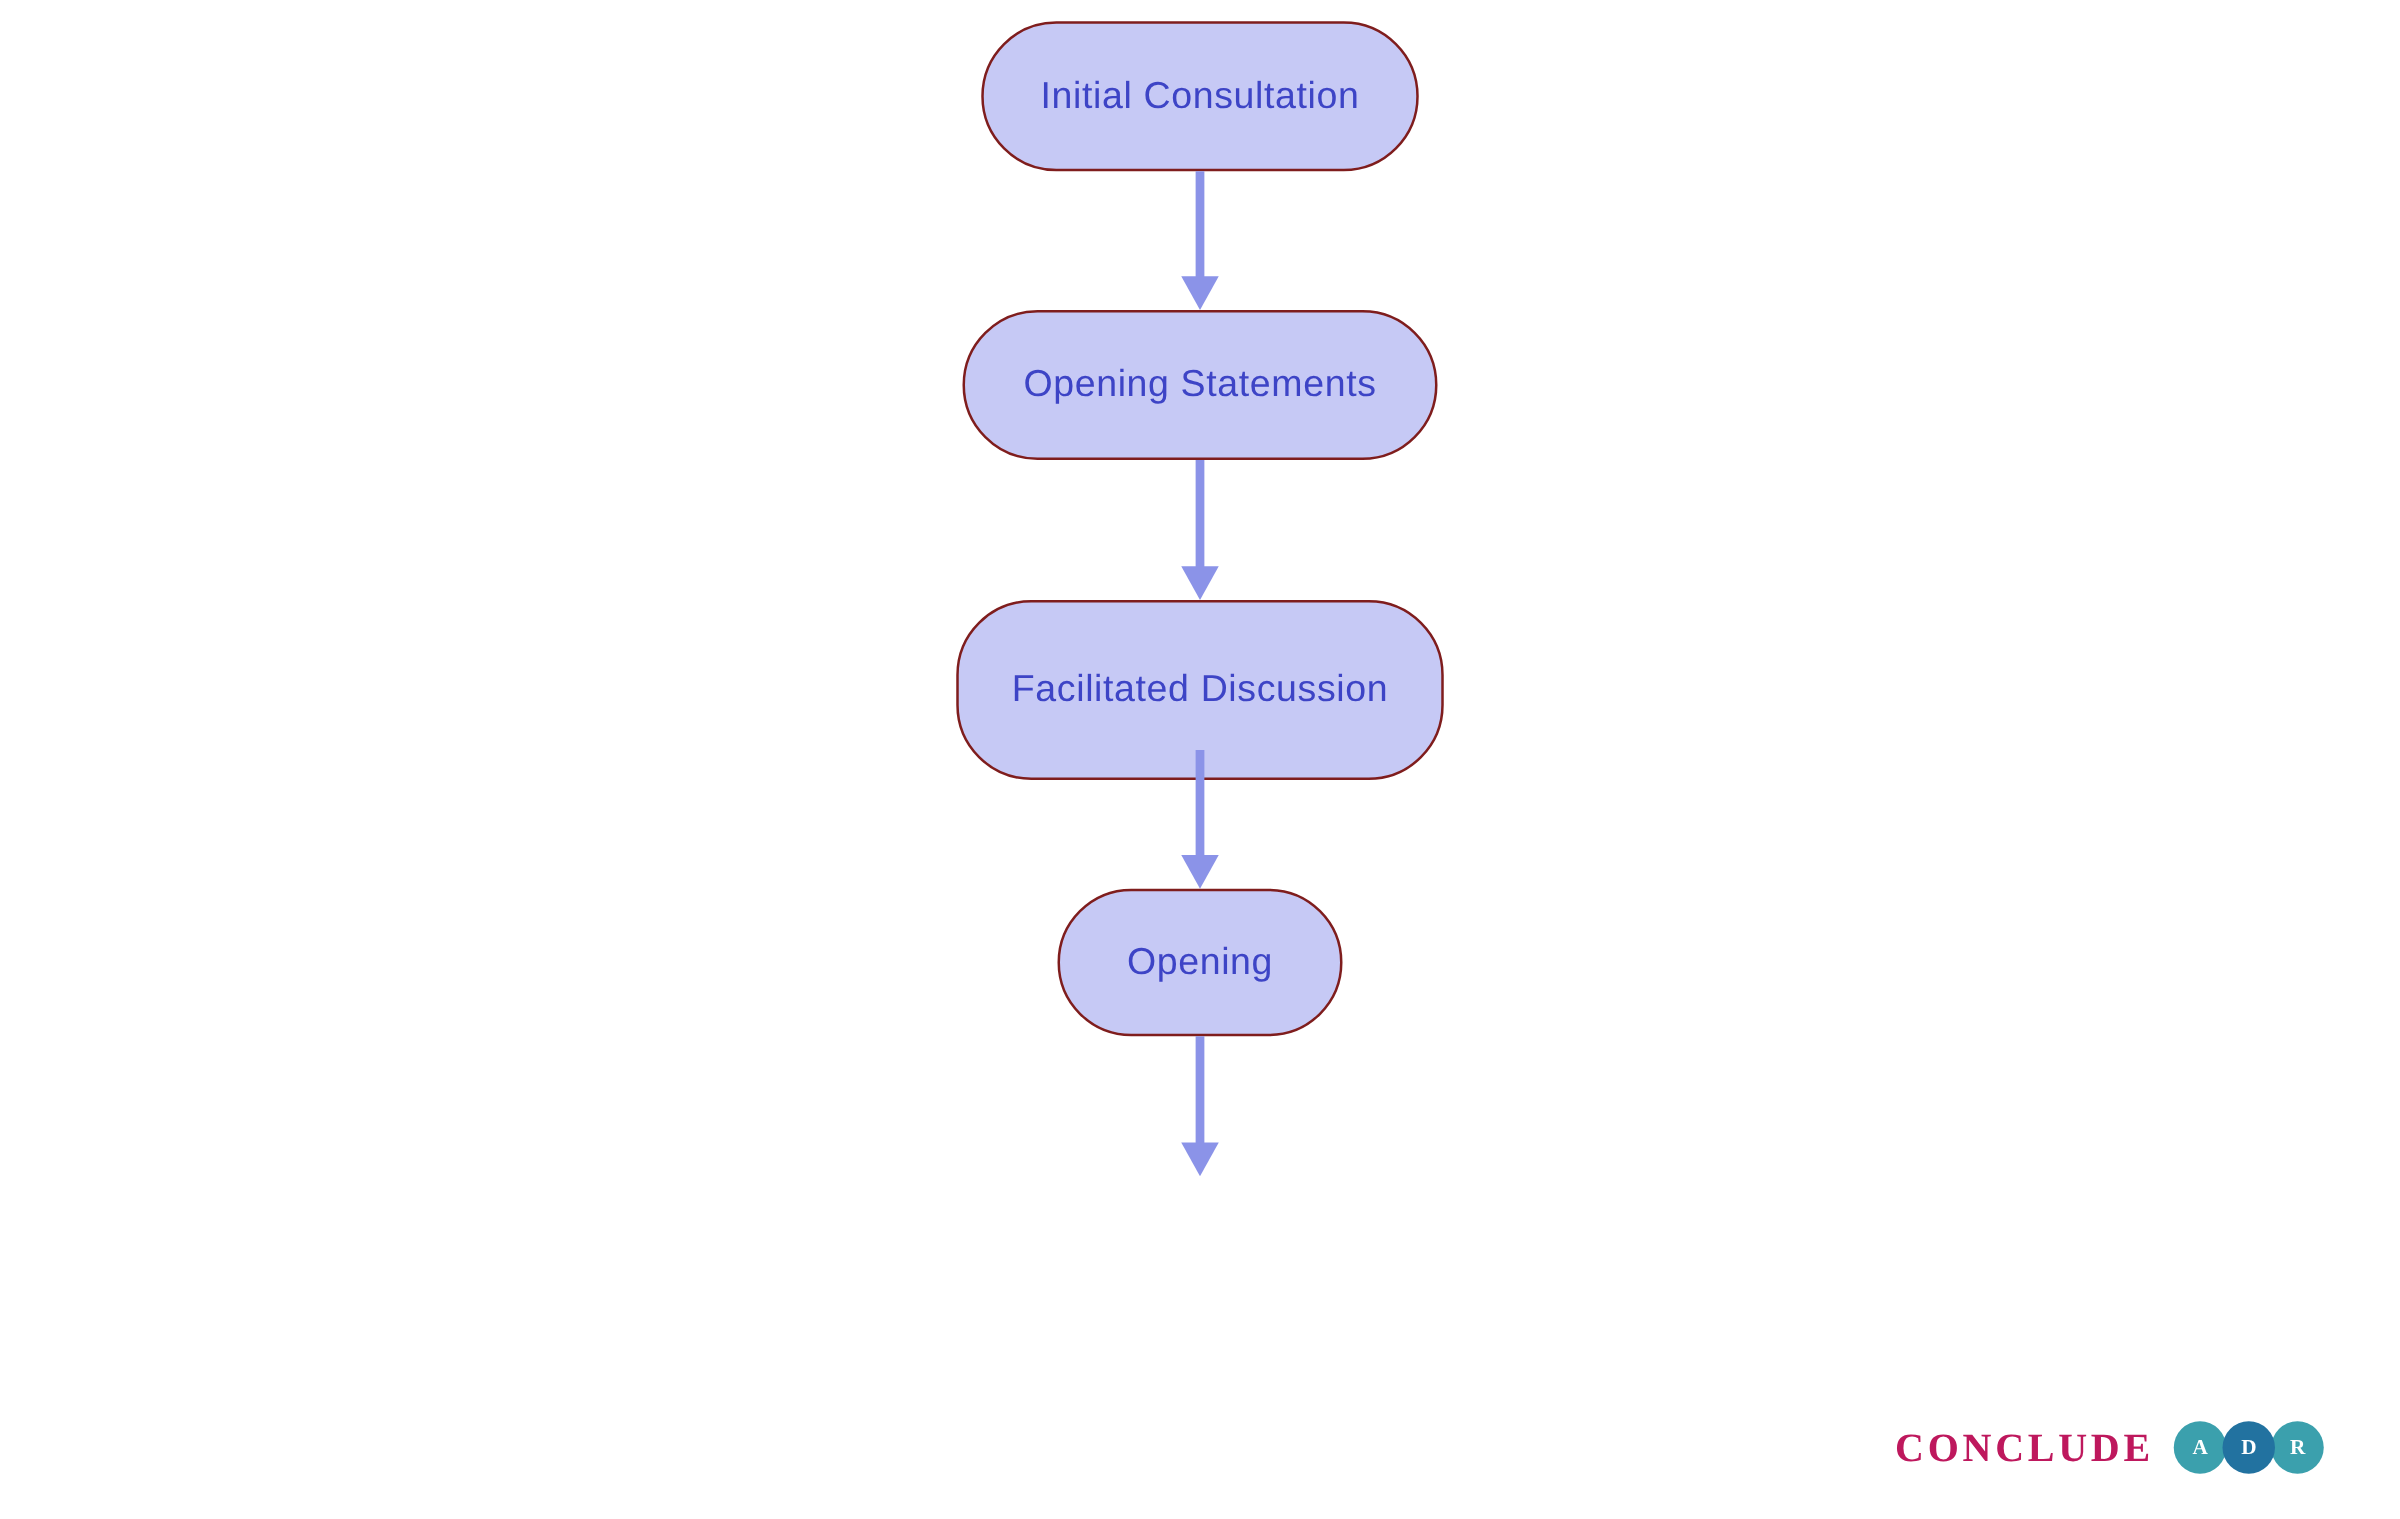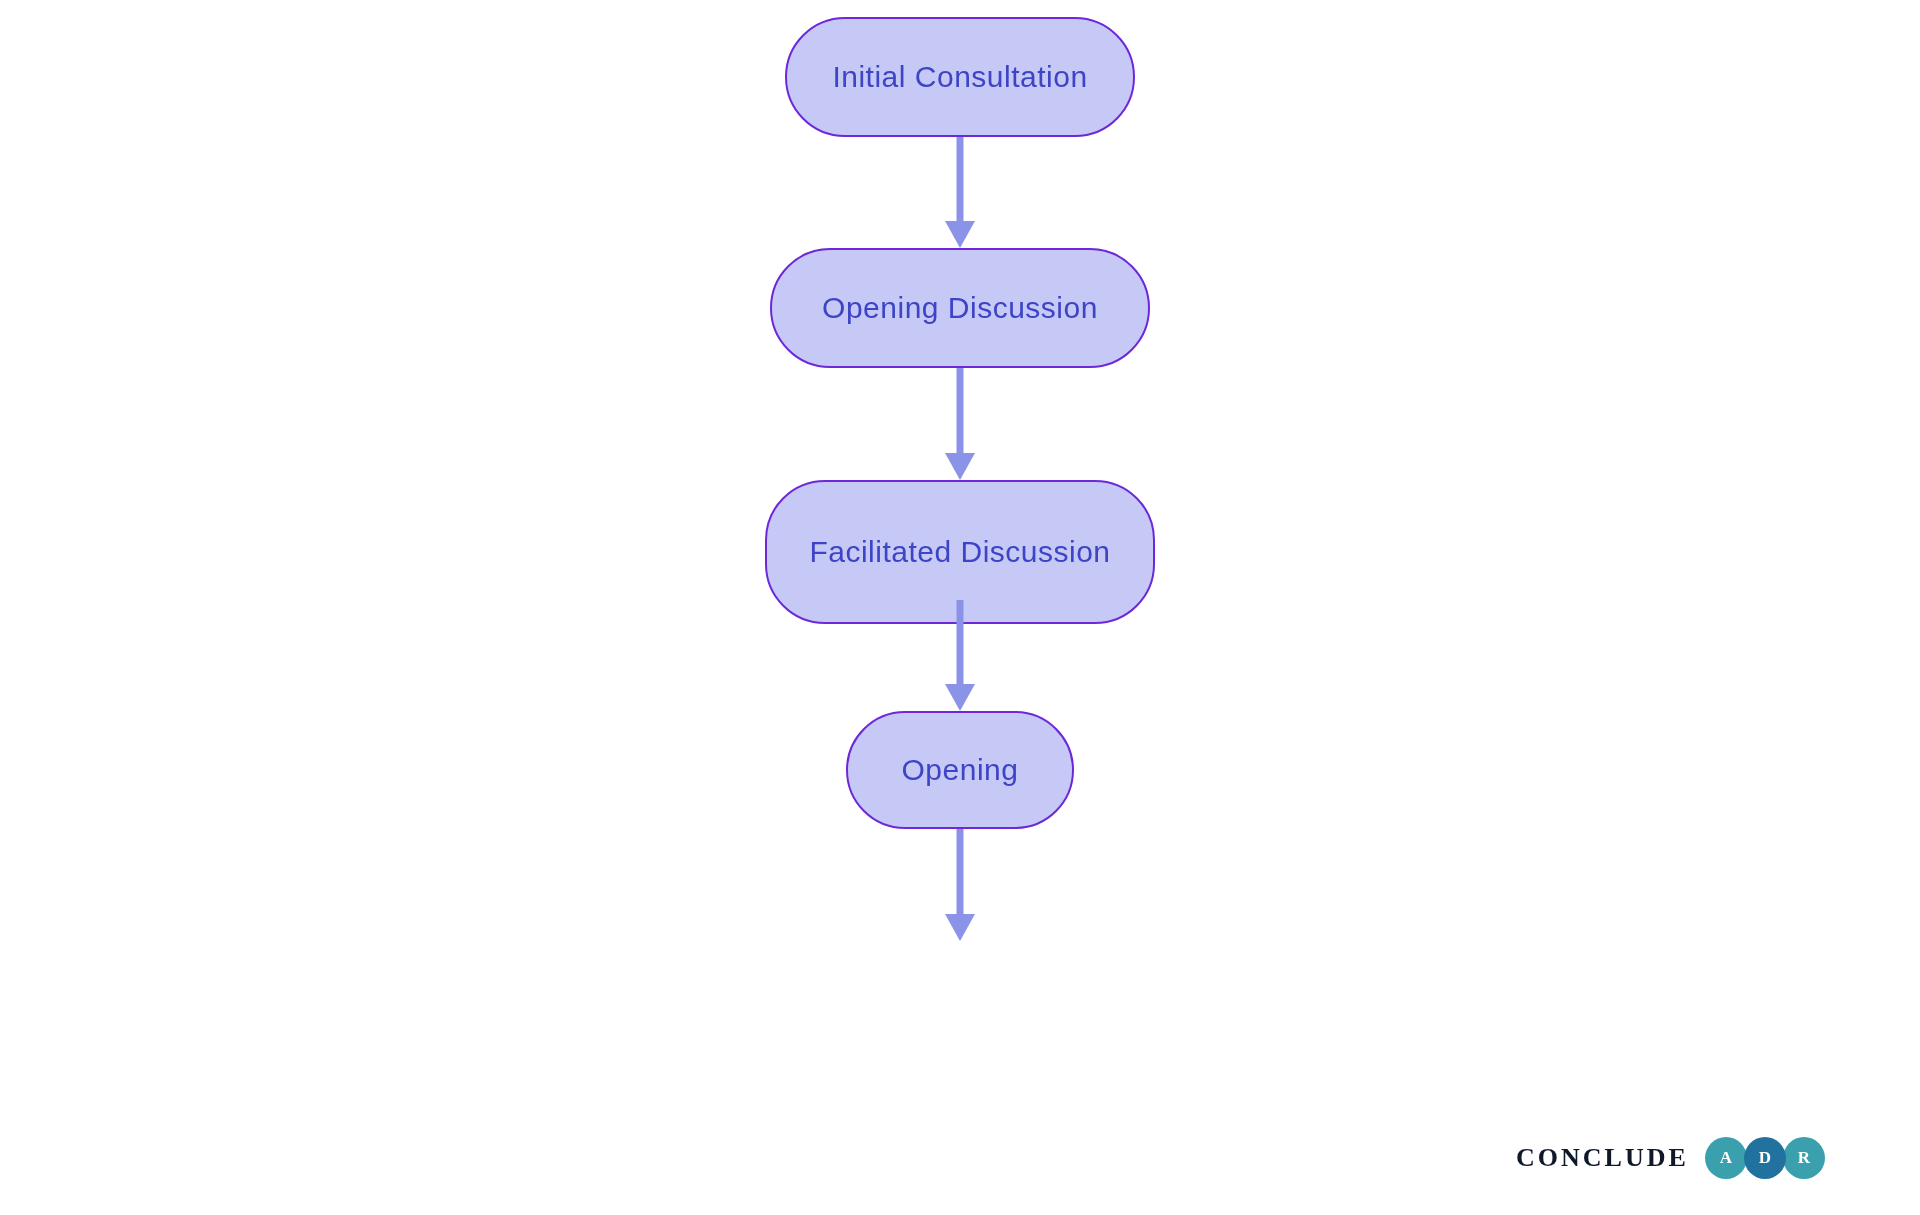--- a/index.html
+++ b/index.html
@@ -13,21 +13,21 @@
     width: 1920px;
     height: 1215px;
     background: #ffffff;
     overflow: hidden;
   }
   
   .node {
     position: absolute;
     box-sizing: border-box;
     background: #c6c9f5;
-    border: 2px solid #6d28d9;
+    border: 2px solid #7f1d1d;
     border-radius: 60px;
     display: flex;
     align-items: center;
     justify-content: center;
   }
   .node .node-label {
     color: #3d44c6;
     font-size: 30px;
     letter-spacing: 0.5px;
     white-space: nowrap;
@@ -74,23 +74,23 @@
     position: absolute;
     left: 1516px;
     top: 1135px;
     height: 46px;
     display: flex;
     align-items: center;
   }
   .logo-text {
     font-family: "Liberation Serif", "DejaVu Serif", serif;
     font-weight: bold;
-    font-size: 26px;
+    font-size: 32px;
     letter-spacing: 3px;
-    color: #0f172a;
+    color: #be185d;
     line-height: 1;
   }
   .badges {
     display: flex;
     align-items: center;
     margin-left: 16px;
   }
   .badge {
     width: 42px;
     height: 42px;
@@ -116,21 +116,21 @@
   <div class="node n1">
     <span class="node-label">Initial Consultation</span>
   </div>
 
   <div class="arrow a1">
     <div class="shaft"></div>
     <div class="head"></div>
   </div>
 
   <div class="node n2">
-    <span class="node-label">Opening Discussion</span>
+    <span class="node-label">Opening Statements</span>
   </div>
 
   <div class="arrow a2">
     <div class="shaft"></div>
     <div class="head"></div>
   </div>
 
   <div class="node n3">
     <span class="node-label">Facilitated Discussion</span>
   </div>

